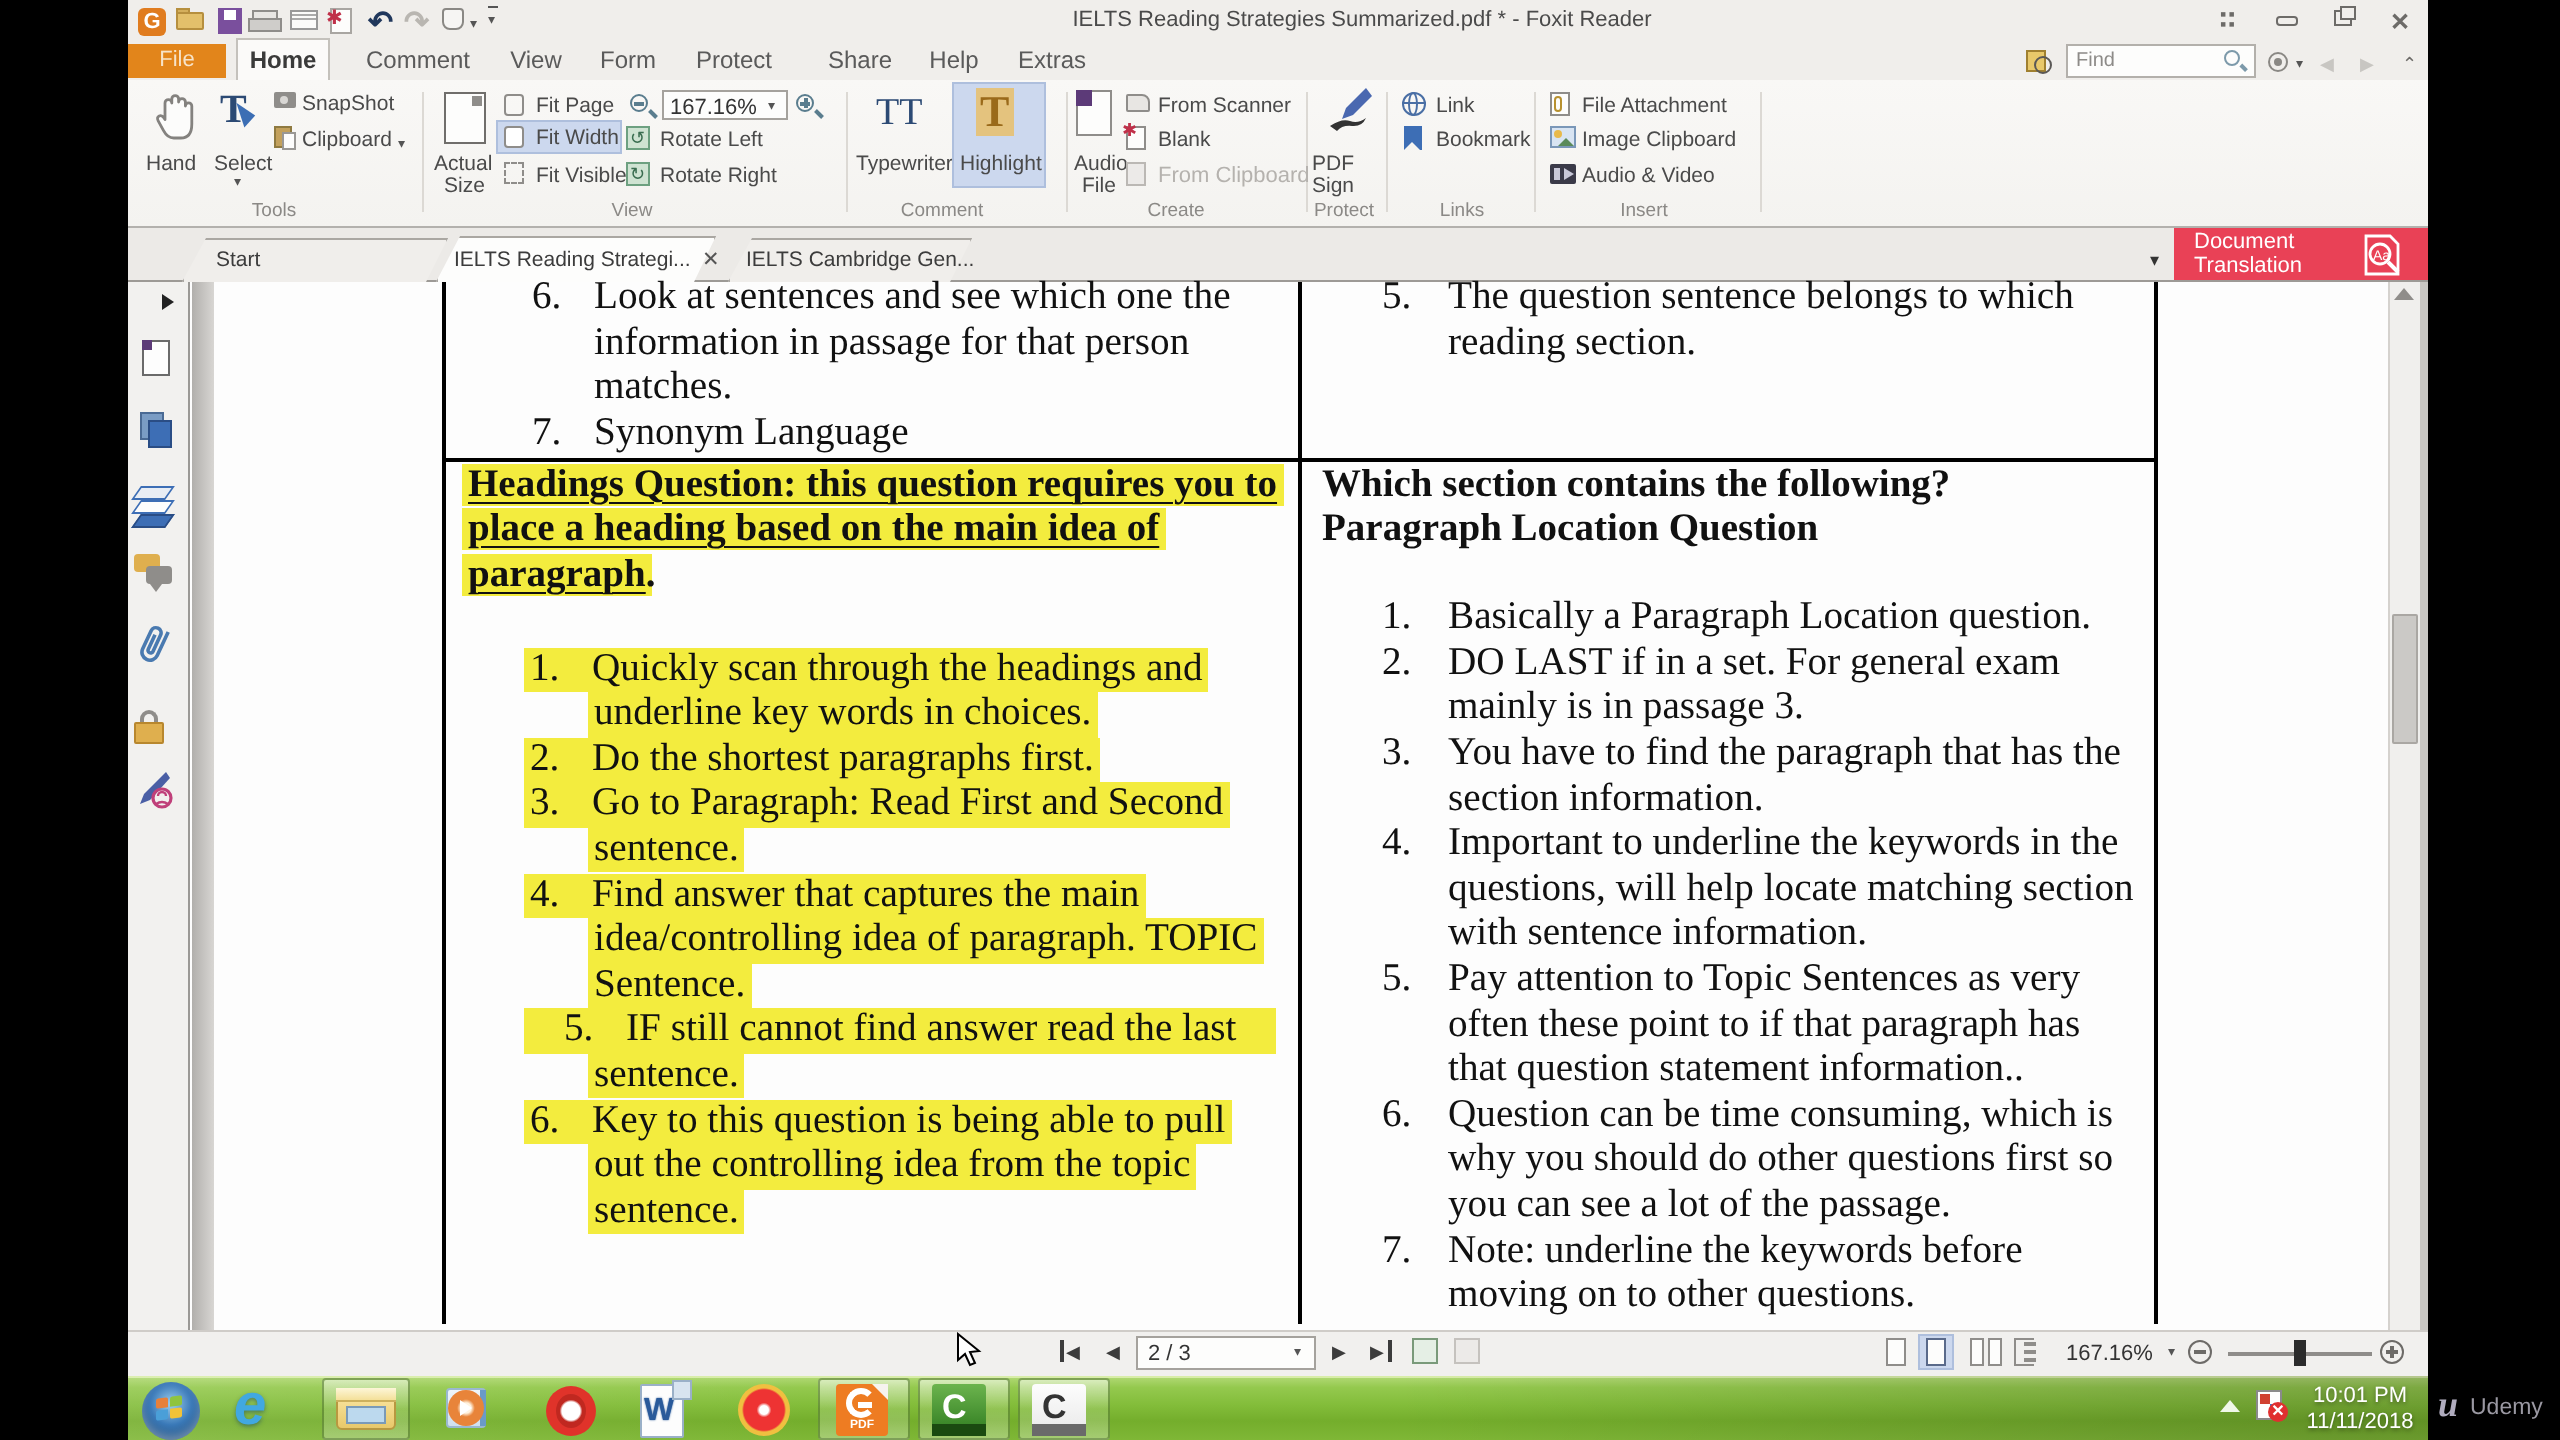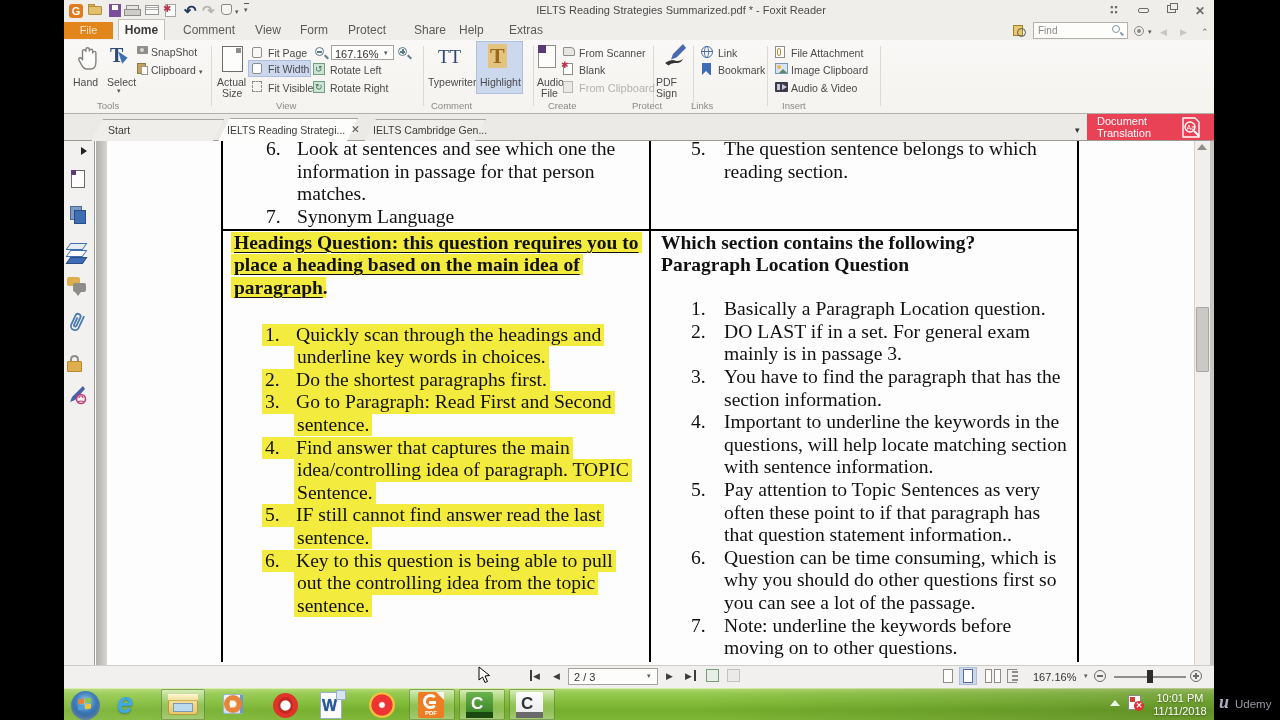--- a/index.html
+++ b/index.html
@@ -1,20 +1,20 @@
 <!DOCTYPE html>
 <html><head><meta charset="utf-8">
 <style>
 *{margin:0;padding:0;box-sizing:border-box}
 html,body{width:1280px;height:720px;overflow:hidden;background:#000}
 body{position:relative;font-family:"Liberation Sans",sans-serif}
 .a{position:absolute}
 #win{left:64px;top:0;width:1150px;height:688px;background:#f0eeeb}
 .sep{width:1px;background:#dcd9d4;top:46px;height:60px}
-.glabel{top:100px;font-size:9.5px;color:#8b8986;}
+.glabel{top:100px;font-size:9.5px;color:#8b8986;text-align:center}
 .sm{font-size:10.5px;color:#4a4a4a}
 .doc{font-family:"Liberation Serif",serif;font-size:19.6px;line-height:22.6px;color:#111;white-space:nowrap}
 .docb{font-family:"Liberation Serif",serif;font-weight:bold;font-size:19.5px;line-height:22.6px;color:#111;white-space:nowrap}
 .hl{background:#f3ec3e}
 .num{display:inline-block;width:31px}
 .tl{background:#000}
 </style></head>
 <body>
 <div class="a" id="win">
 
@@ -46,21 +46,21 @@
 <div class="a" style="left:1131px;top:4px;color:#6d6b68;font-size:12px;font-weight:bold">✕</div>
 
 <div class="a" style="left:0;top:22px;width:1150px;height:18px;background:#f0eeeb"></div>
 <div class="a" style="left:0;top:22px;width:49px;height:17px;background:#e2851b;color:#f7e3c8;font-size:11px;text-align:center;line-height:17px">File</div>
 <div class="a" style="left:54px;top:19px;width:47px;height:21px;background:#fbfaf9;border:1px solid #c4c1bc;border-bottom:none;color:#3a3a3a;font-size:12px;font-weight:bold;text-align:center;line-height:21px">Home</div>
 <div class="a" style="left:114px;top:22px;width:62px;height:17px;color:#5a5a5a;font-size:12px;text-align:center;line-height:17px">Comment</div>
 <div class="a" style="left:184px;top:22px;width:40px;height:17px;color:#5a5a5a;font-size:12px;text-align:center;line-height:17px">View</div>
 <div class="a" style="left:230px;top:22px;width:40px;height:17px;color:#5a5a5a;font-size:12px;text-align:center;line-height:17px">Form</div>
 <div class="a" style="left:277px;top:22px;width:52px;height:17px;color:#5a5a5a;font-size:12px;text-align:center;line-height:17px">Protect</div>
 <div class="a" style="left:344px;top:22px;width:44px;height:17px;color:#5a5a5a;font-size:12px;text-align:center;line-height:17px">Share</div>
-<div class="a" style="left:395px;top:22px;width:36px;height:17px;color:#5a5a5a;font-size:12px;text-align:left;line-height:17px">Help</div>
+<div class="a" style="left:395px;top:22px;width:36px;height:17px;color:#5a5a5a;font-size:12px;text-align:center;line-height:17px">Help</div>
 <div class="a" style="left:437px;top:22px;width:50px;height:17px;color:#5a5a5a;font-size:12px;text-align:center;line-height:17px">Extras</div>
 
 <div class="a" style="left:949px;top:25px;width:10px;height:11px;background:#e8c86a;border:1px solid #a08030"></div>
 <div class="a" style="left:953px;top:28px;width:9px;height:9px;border:1.5px solid #5a5856;border-radius:50%"></div>
 <div class="a" style="left:969px;top:22px;width:95px;height:17px;background:#fdfdfc;border:1px solid #b3b0ab"></div>
 <div class="a" style="left:974px;top:25px;font-size:10px;color:#8d8b88">Find</div>
 <div class="a" style="left:1048px;top:25px;width:8px;height:8px;border:1.5px solid #7d9aaa;border-radius:50%"></div>
 <div class="a" style="left:1056px;top:33px;width:4px;height:1.5px;background:#7d9aaa;transform:rotate(45deg)"></div>
 <div class="a" style="left:1070px;top:26px;width:10px;height:10px;border:1.5px solid #8a8884;border-radius:50%"></div>
 <div class="a" style="left:1073px;top:29px;width:4px;height:4px;background:#8a8884;border-radius:50%"></div>
@@ -237,21 +237,21 @@
 <div class="a doc" style="left:233px;top:205.9px">Synonym Language</div>
 <div class="a docb" style="left:167px;top:231.6px"><span class="hl" style="text-decoration:underline;text-decoration-thickness:1px;text-underline-offset:2.5px;padding:0 3px">Headings Question: this question requires you to</span><br><span class="hl" style="text-decoration:underline;text-decoration-thickness:1px;text-underline-offset:2.5px;padding:0 3px">place a heading based on the main idea of</span><br><span class="hl" style="text-decoration:underline;text-decoration-thickness:1px;text-underline-offset:2.5px;padding:0 3px">paragraph</span><span style="margin-left:-3px">.</span></div>
 <div class="a doc hl" style="left:198px;top:323.5px;padding:0 3px"><span class="num">1.</span>Quickly scan through the headings and</div>
 <div class="a doc hl" style="left:230px;top:346.1px;padding:0 3px">underline key words in choices.</div>
 <div class="a doc hl" style="left:198px;top:368.7px;padding:0 3px"><span class="num">2.</span>Do the shortest paragraphs first.</div>
 <div class="a doc hl" style="left:198px;top:391.3px;padding:0 3px"><span class="num">3.</span>Go to Paragraph: Read First and Second</div>
 <div class="a doc hl" style="left:230px;top:413.9px;padding:0 3px">sentence.</div>
 <div class="a doc hl" style="left:198px;top:436.5px;padding:0 3px"><span class="num">4.</span>Find answer that captures the main</div>
 <div class="a doc hl" style="left:230px;top:459.1px;padding:0 3px">idea/controlling idea of paragraph. TOPIC</div>
 <div class="a doc hl" style="left:230px;top:481.7px;padding:0 3px">Sentence.</div>
-<div class="a doc hl" style="left:198px;top:504.3px;padding:0 3px"><span class="num">5.</span>IF still cannot find answer read the last</div>
+<div class="a doc hl" style="left:198px;top:504.3px;padding:0 20px"><span class="num">5.</span>IF still cannot find answer read the last</div>
 <div class="a doc hl" style="left:230px;top:526.9px;padding:0 3px">sentence.</div>
 <div class="a doc hl" style="left:198px;top:549.5px;padding:0 3px"><span class="num">6.</span>Key to this question is being able to pull</div>
 <div class="a doc hl" style="left:230px;top:572.1px;padding:0 3px">out the controlling idea from the topic</div>
 <div class="a doc hl" style="left:230px;top:594.7px;padding:0 3px">sentence.</div>
 
 <div class="a doc" style="left:627px;top:138.1px">5.</div>
 <div class="a doc" style="left:660px;top:138.1px">The question sentence belongs to which<br>reading section.</div>
 <div class="a docb" style="left:597px;top:231.6px">Which section contains the following?<br>Paragraph Location Question</div>
 <div class="a doc" style="left:660px;top:298.3px">Basically a Paragraph Location question.<br>DO LAST if in a set. For general exam<br>mainly is in passage 3.<br>You have to find the paragraph that has the<br>section information.<br>Important to underline the keywords in the<br>questions, will help locate matching section<br>with sentence information.<br>Pay attention to Topic Sentences as very<br>often these point to if that paragraph has<br>that question statement information..<br>Question can be time consuming, which is<br>why you should do other questions first so<br>you can see a lot of the passage.<br>Note: underline the keywords before<br>moving on to other questions.</div>
 <div class="a doc" style="left:627px;top:298.3px">1.</div>

